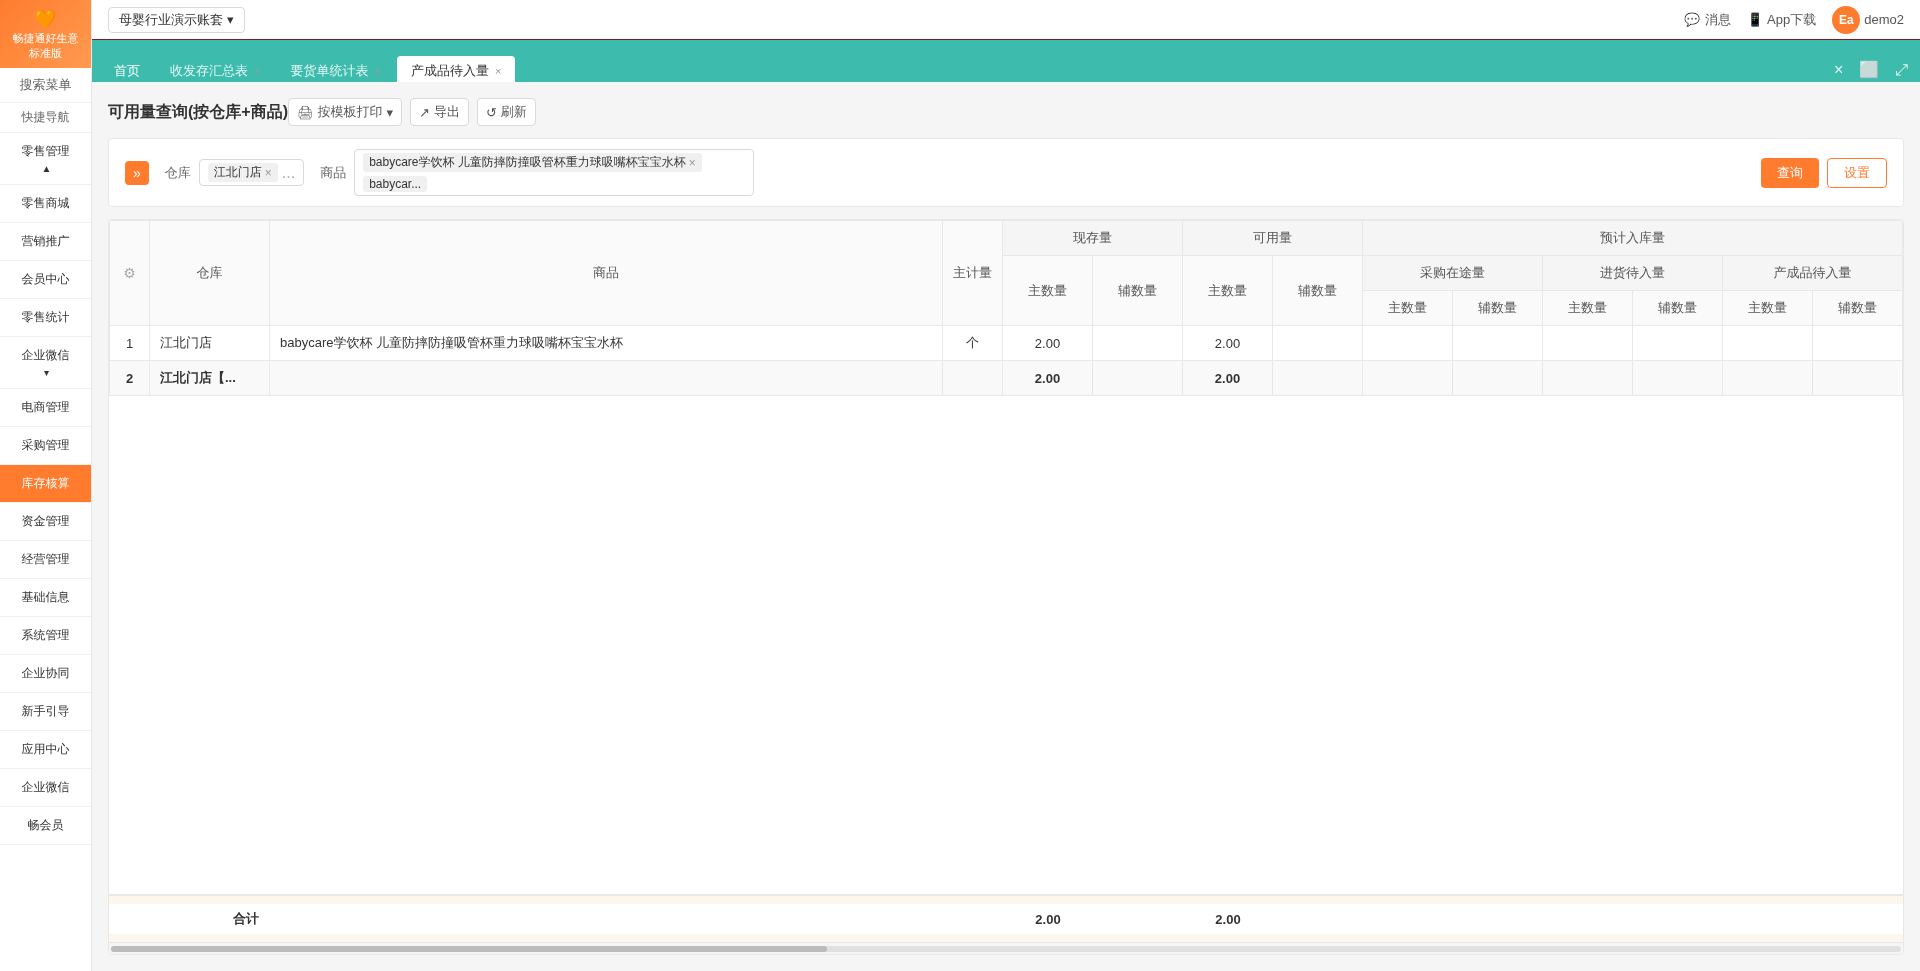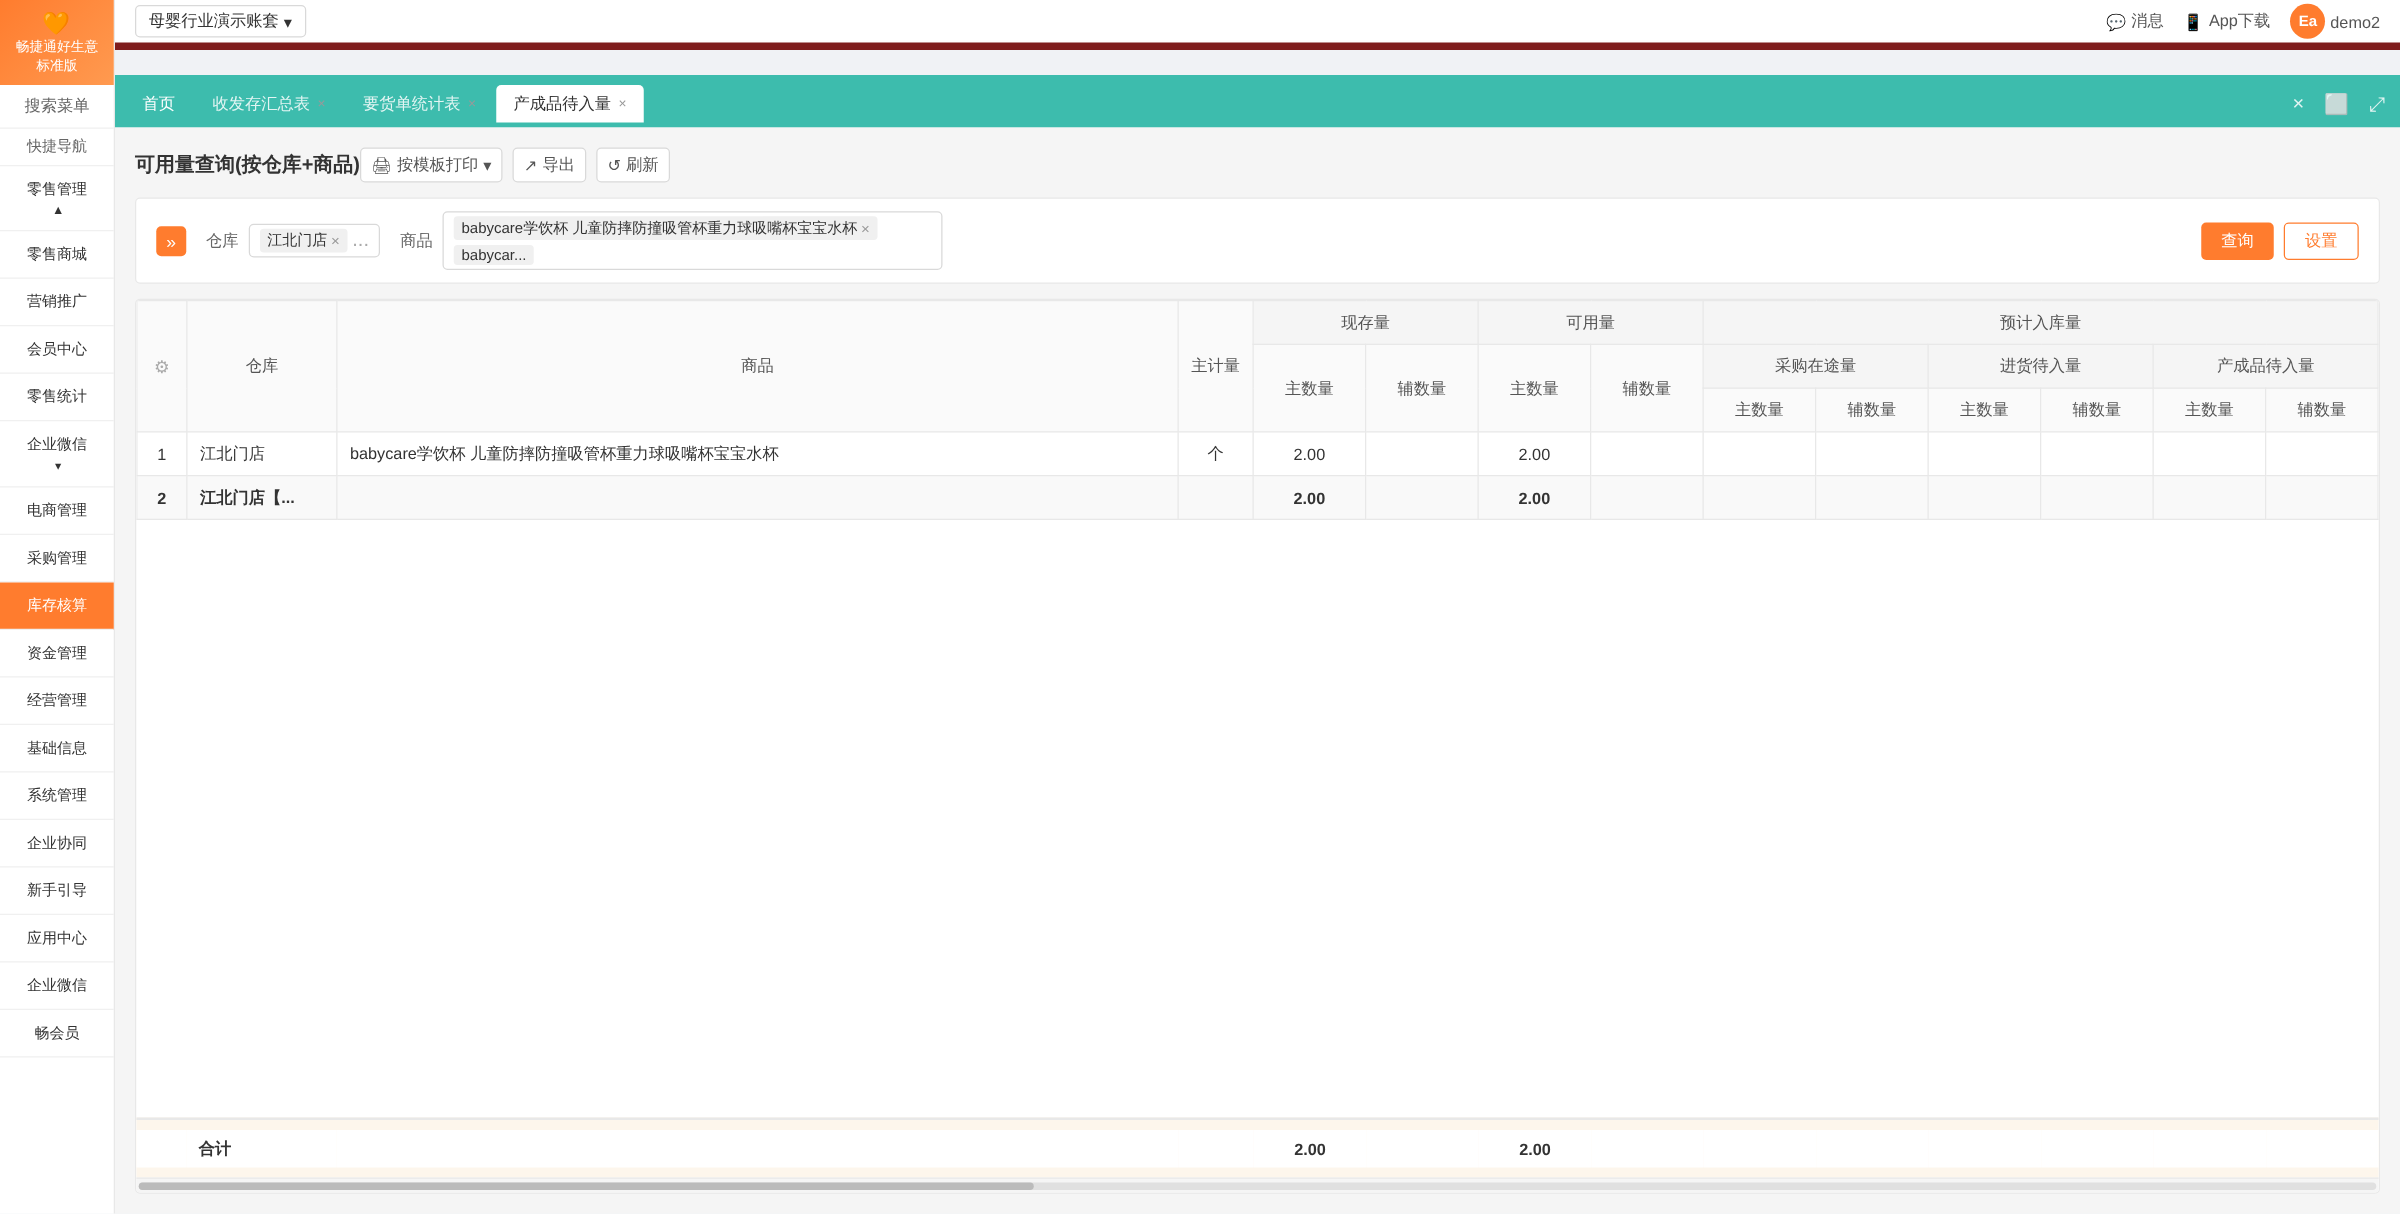--- a/index.html
+++ b/index.html
@@ -13,29 +13,29 @@
     .sidebar-nav { padding: 6px 6px; font-size: 12px; color: #666; cursor: pointer; text-align: center; border-bottom: 1px solid #f0f0f0; }
     .sidebar-item { padding: 10px 6px; font-size: 12px; color: #333; cursor: pointer; text-align: center; display: flex; flex-direction: column; align-items: center; gap: 3px; border-bottom: 1px solid #f0f0f0; }
     .sidebar-item.active { background: #ff7c2e; color: #fff; }
     .sidebar-item.has-arrow { flex-direction: column; justify-content: center; }
     .sidebar-arrow { font-size: 10px; margin-left: 2px; }
 
     
     .main { flex: 1; display: flex; flex-direction: column; height: 971px; overflow: hidden; }
 
     
-    .topbar { background: #fff; height: 40px; display: flex; align-items: center; justify-content: space-between; padding: 0 16px; border-bottom: 6px solid #7f1d1d; flex-shrink: 0; }
+    .topbar { background: #fff; height: 40px; display: flex; align-items: center; justify-content: space-between; padding: 0 16px; border-bottom: 1px solid #7f1d1d; flex-shrink: 0; }
     .topbar-left { display: flex; align-items: center; gap: 8px; }
     .dropdown-select { display: flex; align-items: center; gap: 4px; font-size: 13px; color: #333; cursor: pointer; border: 1px solid #d9d9d9; border-radius: 4px; padding: 3px 10px; }
     .topbar-right { display: flex; align-items: center; gap: 16px; font-size: 13px; color: #555; }
     .topbar-btn { display: flex; align-items: center; gap: 4px; cursor: pointer; }
     .avatar { width: 28px; height: 28px; border-radius: 50%; background: #ff7c2e; color: #fff; display: flex; align-items: center; justify-content: center; font-size: 12px; font-weight: bold; }
 
     
-    .tabbar { background: #3dbcad; height: 42px; display: flex; align-items: flex-end; padding: 4px 8px; gap: 2px; flex-shrink: 0; margin-top: 20px; }
+    .tabbar { background: #3dbcad; height: 42px; display: flex; align-items: flex-start; padding: 16px 8px; gap: 2px; flex-shrink: 0; }
     .tab { display: flex; align-items: center; gap: 6px; padding: 6px 14px; border-radius: 4px 4px 0 0; font-size: 13px; cursor: pointer; color: rgba(255,255,255,0.85); }
     .tab.active { background: #fff; color: #333; }
     .tab-close { font-size: 11px; color: #999; cursor: pointer; }
     .tab.home { color: #fff; }
     .tabbar-right { margin-left: auto; display: flex; align-items: center; gap: 8px; }
     .tabbar-icon-btn { color: rgba(255,255,255,0.85); cursor: pointer; font-size: 16px; padding: 4px; }
 
     
     .page-content { flex: 1; background: #f5f5f5; padding: 16px; overflow: hidden; display: flex; flex-direction: column; }
 
@@ -333,21 +333,21 @@
             </tr>
           </tbody>
         </table>
       </div>
 
       <div class="table-footer">
         <table>
           <tbody>
               <tr>
             <td style="width:40px;"></td>
-            <td style="width:120px; text-align:left;">合计</td>
+            <td style="width:120px; text-align:right;">合计</td>
             <td style="min-width:300px;"></td>
             <td style="width:60px;"></td>
             <td style="width:90px;">2.00</td>
             <td style="width:90px;"></td>
             <td style="width:90px;">2.00</td>
             <td style="width:90px;"></td>
             <td style="width:90px;"></td>
             <td style="width:90px;"></td>
             <td style="width:90px;"></td>
             <td style="width:90px;"></td>

